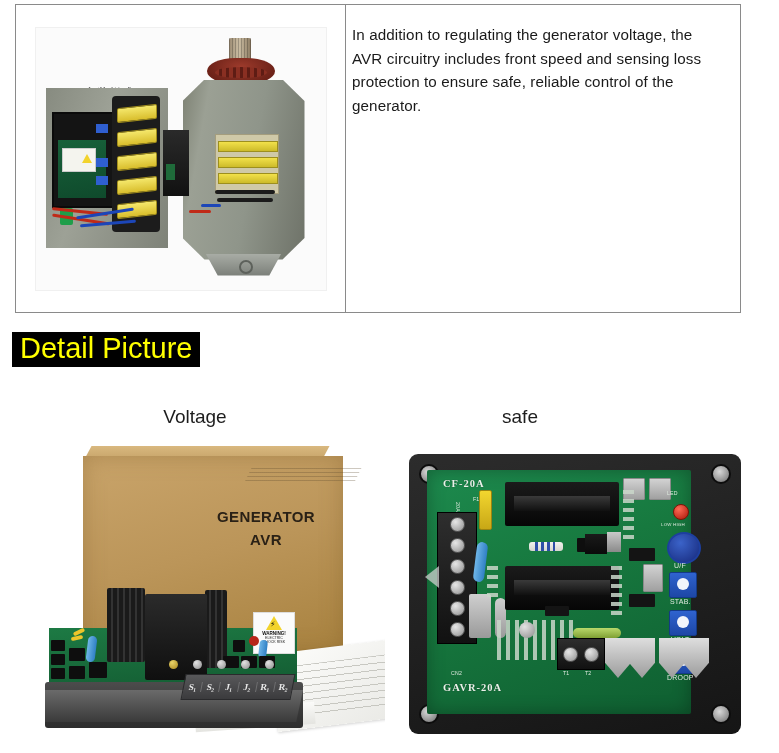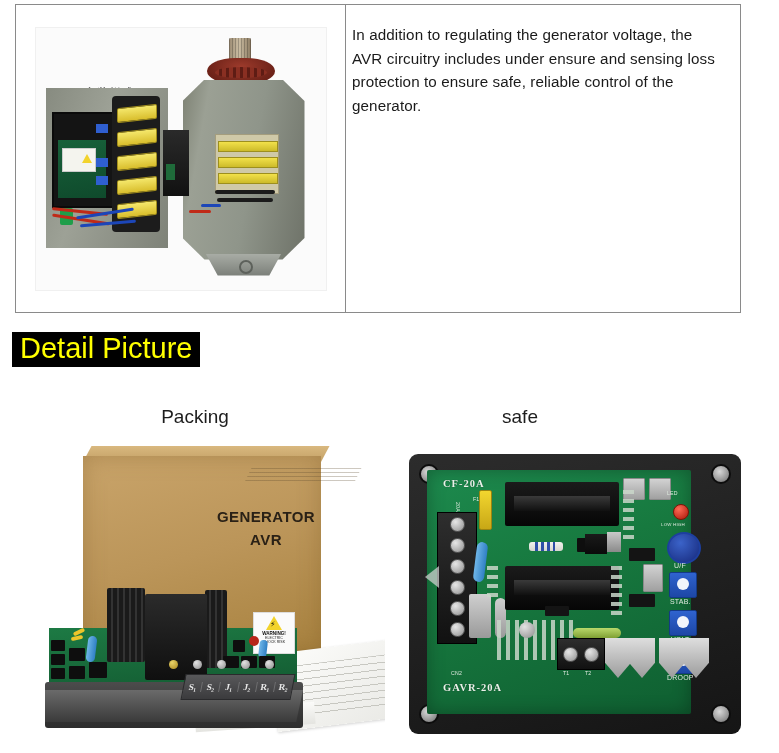--- a/index.html
+++ b/index.html
@@ -168,21 +168,21 @@
   }
   .cap-packing{left:140px;width:110px;}
   .cap-front{left:465px;width:110px;}
 
   
   .packing-photo{
     position:absolute;left:45px;top:438px;width:340px;height:312px;
     overflow:hidden;background:#ffffff;
   }
   .carton{
-    position:absolute;left:38px;top:18px;width:238px;height:196px;
+    position:absolute;left:38px;top:18px;width:260px;height:196px;
     background:linear-gradient(165deg,#c9a46a 0%,#bb9559 50%,#a8823f 100%);
     box-shadow:inset 0 0 22px rgba(120,85,35,.35);
   }
   .carton-top{
     position:absolute;left:38px;top:8px;width:238px;height:16px;
     background:linear-gradient(180deg,#d9b87f,#c3a065);
     transform:skewX(-28deg);transform-origin:left bottom;
   }
   .carton-txt{
     position:absolute;left:108px;top:50px;width:150px;
@@ -449,30 +449,30 @@
         <div class="gen-wire" style="left:46px;top:160px;width:56px;height:4px;"></div>
         <div class="gen-wire" style="left:30px;top:166px;width:20px;height:3px;background:#1c46b8;"></div>
         <div class="gen-wire" style="left:18px;top:172px;width:22px;height:3px;background:#c02a18;"></div>
         <div class="gen-base"></div>
       </div>
 
     </div>
   </div>
 
   <div class="cell-right">
-    <p class="desc-p">In addition to regulating the generator voltage, the AVR circuitry includes under ensure and sensing loss protection to ensure safe, reliable control of the generator.</p>
+    <p class="desc-p">In addition to regulating the generator voltage, the AVR circuitry includes front speed and sensing loss protection to ensure safe, reliable control of the generator.</p>
   </div>
 
 </div>
 
 <div class="detail-banner">
   <span>Detail Picture</span>
 </div>
 
-<div class="caption cap-packing">Packing</div>
+<div class="caption cap-packing">Voltage</div>
 <div class="caption cap-front">safe</div>
 
 <div class="packing-photo">
 
   <div class="carton-top"></div>
   <div class="carton">
     <div class="carton-faint"></div>
     <div class="carton-txt">
       <div>GENERATOR</div>
       <div>AVR</div>

